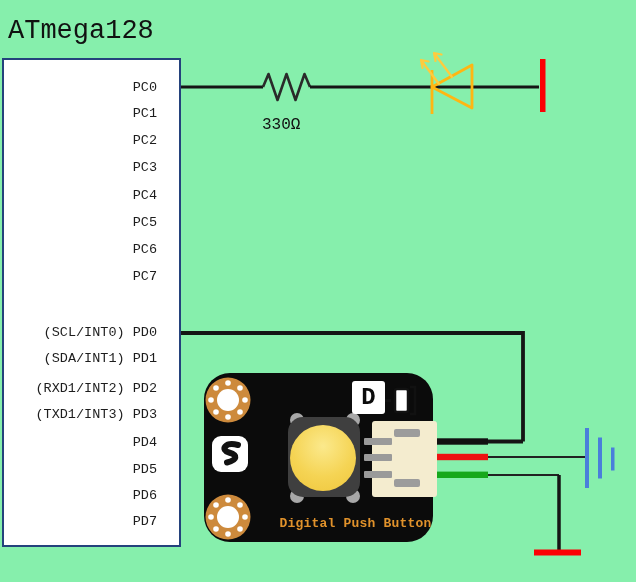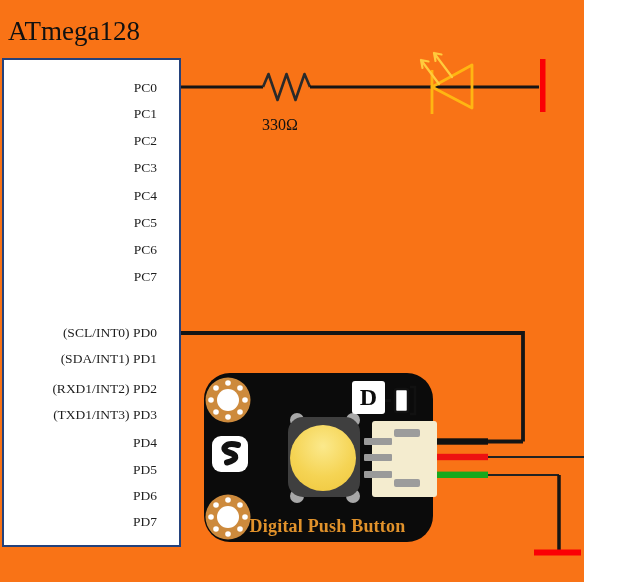--- a/index.html
+++ b/index.html
@@ -1,18 +1,18 @@
 <!DOCTYPE html>
 <html><head>
 <meta charset="utf-8">
 <style>
   html,body{margin:0;padding:0;background:#fff;}
   #canvas{
-    position:relative;width:584px;height:582px;background:#f97316;
-    font-family:Liberation Serif, serif;overflow:hidden;
+    position:relative;width:636px;height:582px;background:#86efac;
+    font-family:Liberation Mono, monospace;overflow:hidden;
   }
   
   .chip{position:absolute;left:2px;top:58px;width:179px;height:489px;
     box-sizing:border-box;border:2px solid #24427C;background:#fff;z-index:1;}
   .title{position:absolute;left:8px;top:16px;font-size:27px;color:#111;letter-spacing:0px;z-index:2;}
   .pins{position:absolute;left:0;top:0;width:173px;z-index:2;}
   .pin{position:absolute;right:16px;width:173px;text-align:right;font-size:13.5px;
     color:#1d1d1d;height:18px;line-height:18px;}
   
   #wires{position:absolute;left:0;top:0;z-index:3;}
@@ -28,22 +28,22 @@
   .btn-bump{position:absolute;width:14px;height:14px;border-radius:50%;background:#a8a8a8;}
   .btn-base{position:absolute;left:84px;top:44px;width:72px;height:80px;background:#3f3f3f;border-radius:15px;}
   .btn-cap{position:absolute;left:86px;top:52px;width:66px;height:66px;border-radius:50%;
     background:radial-gradient(circle at 50% 32%, #FBE98C 0%, #F5D454 55%, #EFC63C 100%);}
   .d-box{position:absolute;left:148px;top:8px;width:33px;height:33px;background:#fff;border-radius:3px;
     display:flex;align-items:center;justify-content:center;font-size:24px;font-weight:900;color:#0b0b0b;}
   .conn-icon{position:absolute;left:180px;top:11px;}
   .jst{position:absolute;left:168px;top:48px;width:65px;height:76px;background:#F4ECCF;border-radius:3px;}
   .jst-pad{position:absolute;width:26px;height:8px;background:#9c9c9c;border-radius:2px;}
   .jst-pin{position:absolute;left:160px;width:28px;height:7px;background:#9a9a9a;border-radius:1px;z-index:2;}
-  .mod-label{position:absolute;left:42px;top:143px;width:163px;text-align:center;
-    font-size:18px;font-weight:bold;color:#E1922B;letter-spacing:.2px;}
+  .mod-label{position:absolute;left:70px;top:143px;width:163px;text-align:center;
+    font-size:13px;font-weight:bold;color:#E1922B;letter-spacing:.2px;}
 </style>
 </head>
 <body>
 
 <div id="canvas">
 
   <div class="title">ATmega128</div>
   <div class="chip"></div>
 
   <div class="pins">

